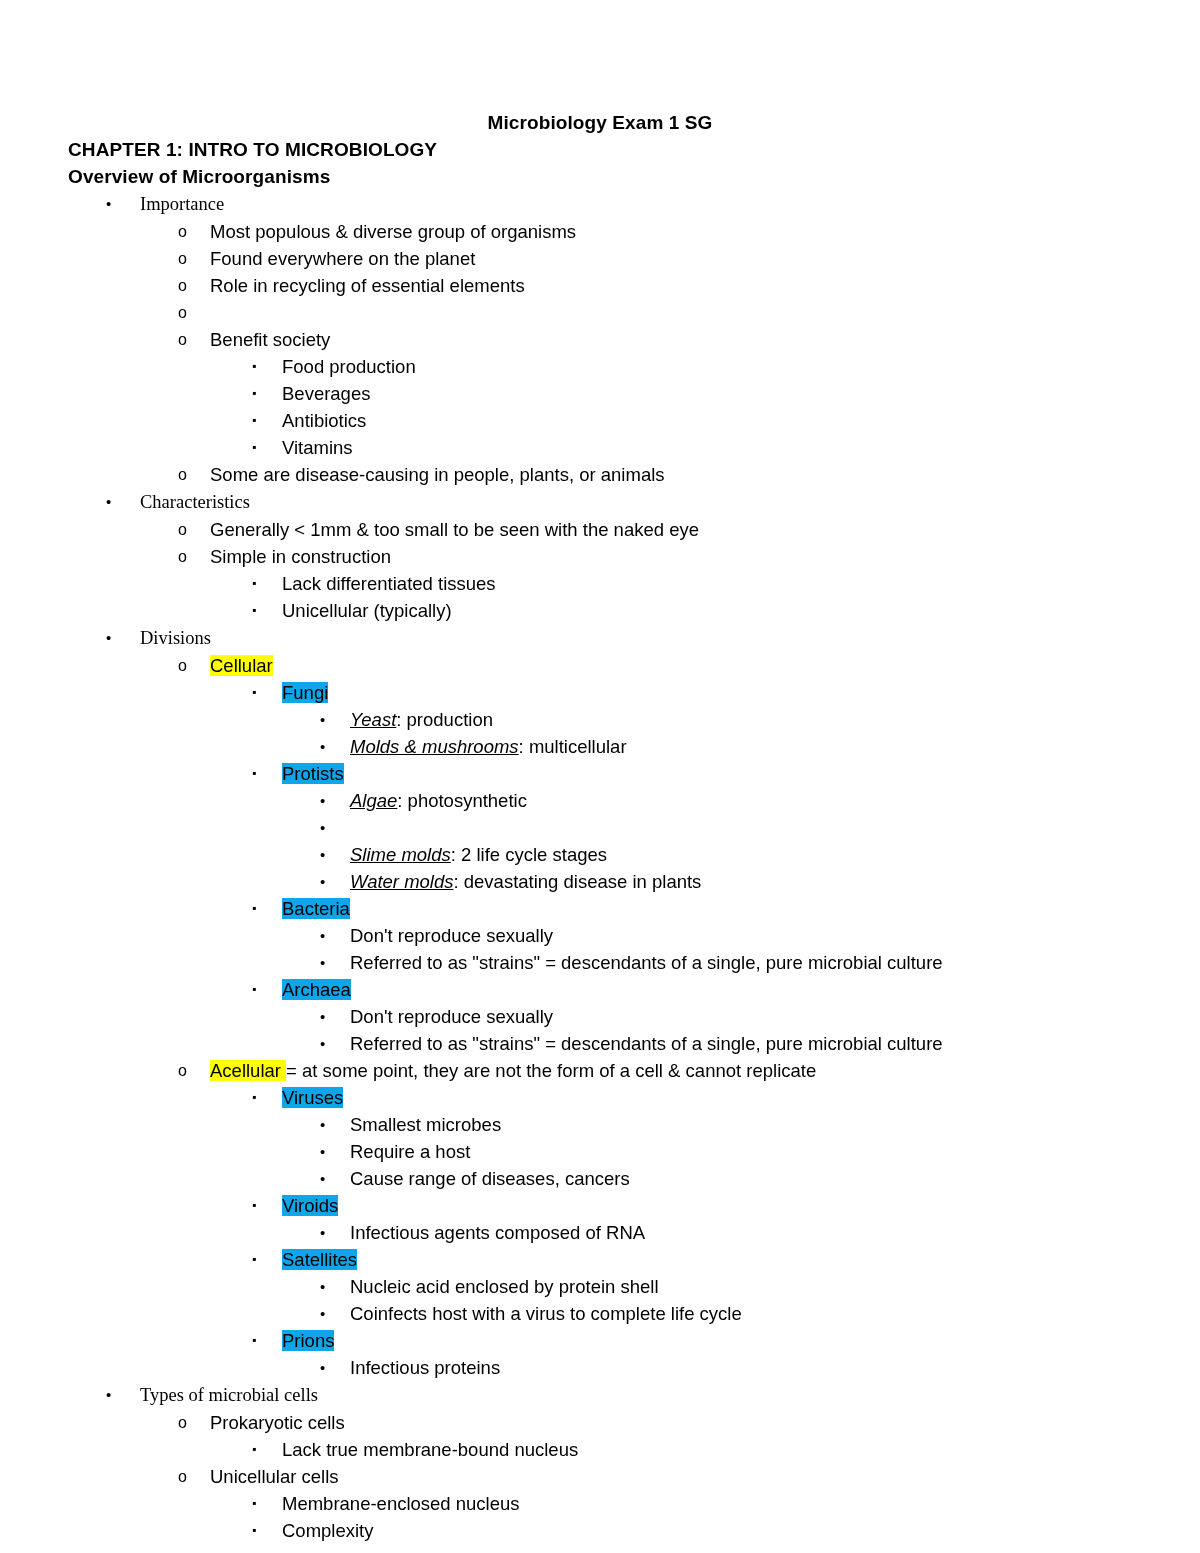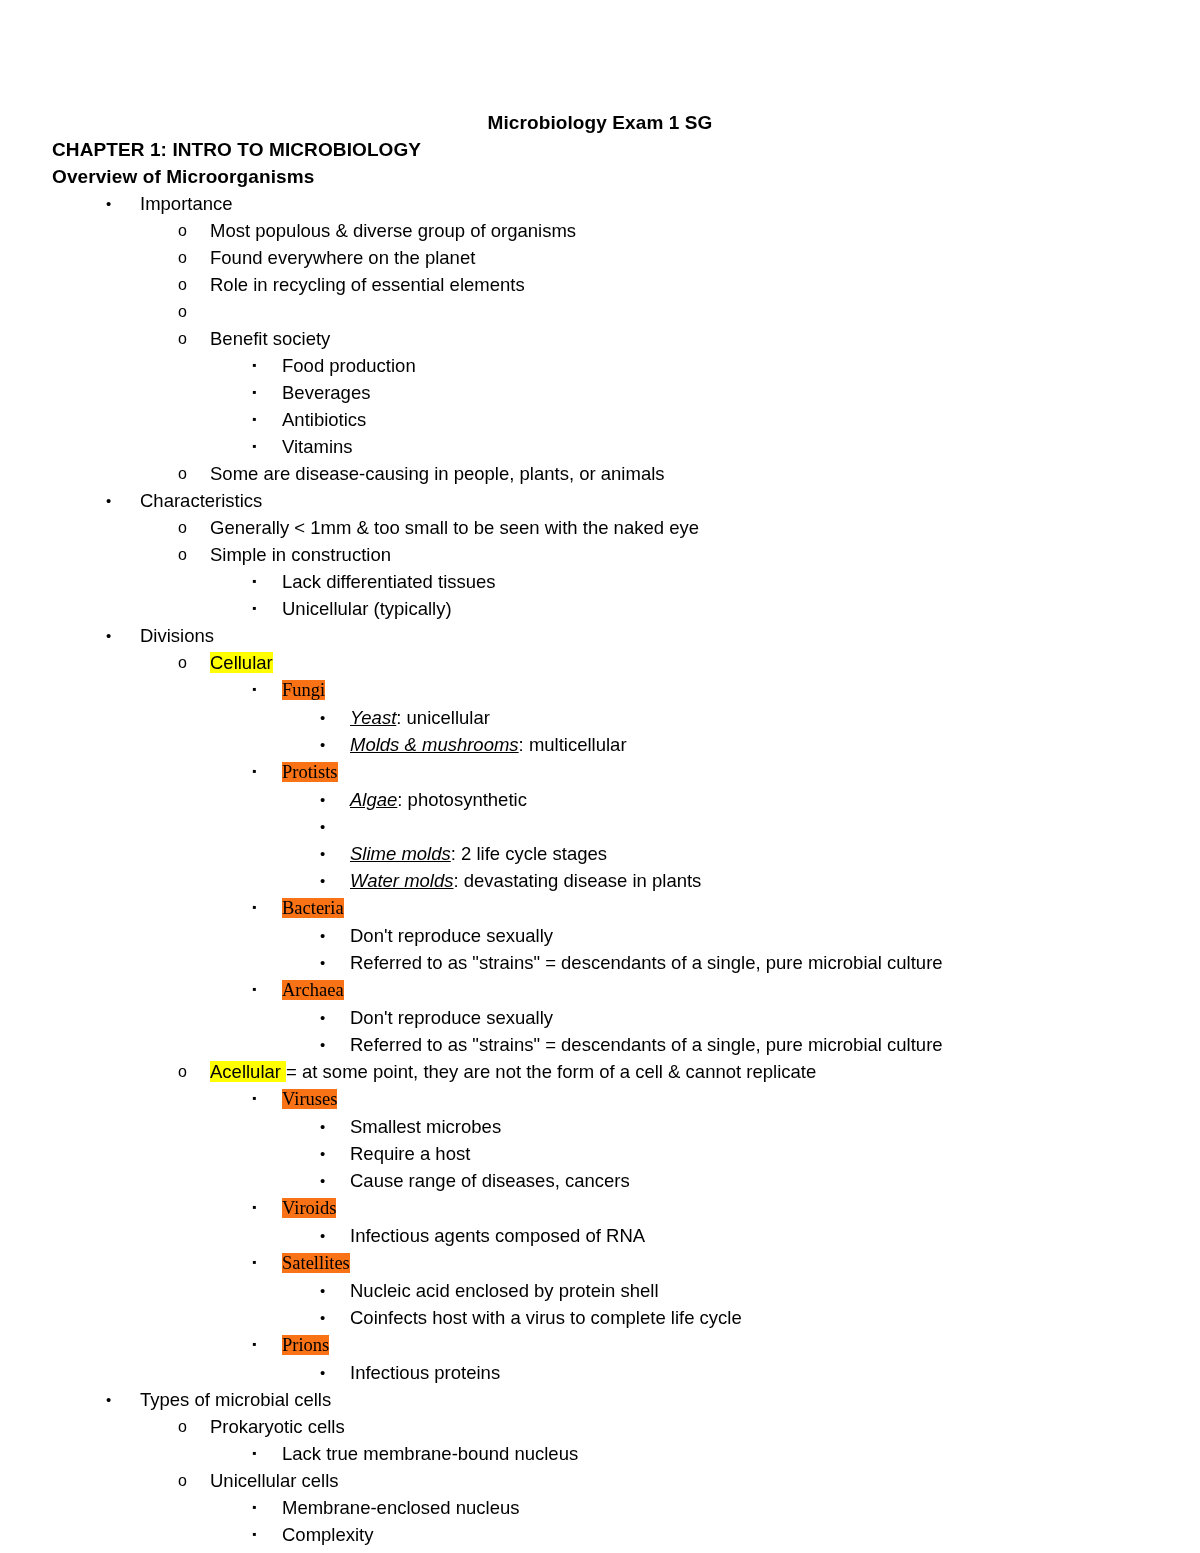--- a/index.html
+++ b/index.html
@@ -35,21 +35,21 @@
     margin: 0;
     padding-top: 62px;
     letter-spacing: 0.1px;
   }
 
   .heading {
     font-size: 19px;
     font-weight: bold;
     line-height: 27px;
     margin: 0;
-    padding-left: 52px;
+    padding-left: 68px;
     letter-spacing: 0.1px;
   }
 
   ul.lvl {
     list-style: none;
     margin: 0;
     padding: 0;
   }
 
   li.item {
@@ -75,33 +75,33 @@
     user-select: none;
   }
 
   .label {
     display: inline-block;
     line-height: 27px;
   }
 
   
   .l1 > .row > .bullet { left: 106px; font-size: 15px; }
-  .l1 > .row > .label  { margin-left: 140px; }
+  .l1 > .row > .label  { margin-left: 140px; font-family: Liberation Serif, serif; }
 
   .l2 > .row > .bullet { left: 178px; font-size: 16px; }
   .l2 > .row > .label  { margin-left: 210px; }
 
   .l3 > .row > .bullet { left: 252px; font-size: 12px; }
   .l3 > .row > .label  { margin-left: 282px; }
 
   .l4 > .row > .bullet { left: 320px; font-size: 15px; }
   .l4 > .row > .label  { margin-left: 350px; }
 
   .hl-yellow { background-color: #ffff00; text-align: right; }
-  .hl-green  { background-color: #f97316; font-family: Liberation Serif, serif; }
+  .hl-green  { background-color: #0ea5e9; }
 
   em.term {
     font-style: italic;
     font-weight: normal;
     text-decoration: underline;
   }
 </style>
 </head>
 <body>
 
@@ -173,21 +173,21 @@
       <li class="item l1">
         <div class="row"><span class="bullet">•</span><span class="label">Divisions</span></div>
         <ul class="lvl">
           <li class="item l2">
             <div class="row"><span class="bullet">o</span><span class="label"><span class="hl-yellow">Cellular</span></span></div>
             <ul class="lvl">
               <li class="item l3">
                 <div class="row"><span class="bullet">▪</span><span class="label"><span class="hl-green">Fungi</span></span></div>
                 <ul class="lvl">
                   <li class="item l4">
-                    <div class="row"><span class="bullet">•</span><span class="label"><em class="term">Yeast</em><span>: unicellular</span></span></div>
+                    <div class="row"><span class="bullet">•</span><span class="label"><em class="term">Yeast</em><span>: production</span></span></div>
                   </li>
                   <li class="item l4">
                     <div class="row"><span class="bullet">•</span><span class="label"><em class="term">Molds &amp; mushrooms</em><span>: multicellular</span></span></div>
                   </li>
                 </ul>
               </li>
               <li class="item l3">
                 <div class="row"><span class="bullet">▪</span><span class="label"><span class="hl-green">Protists</span></span></div>
                 <ul class="lvl">
                   <li class="item l4">

